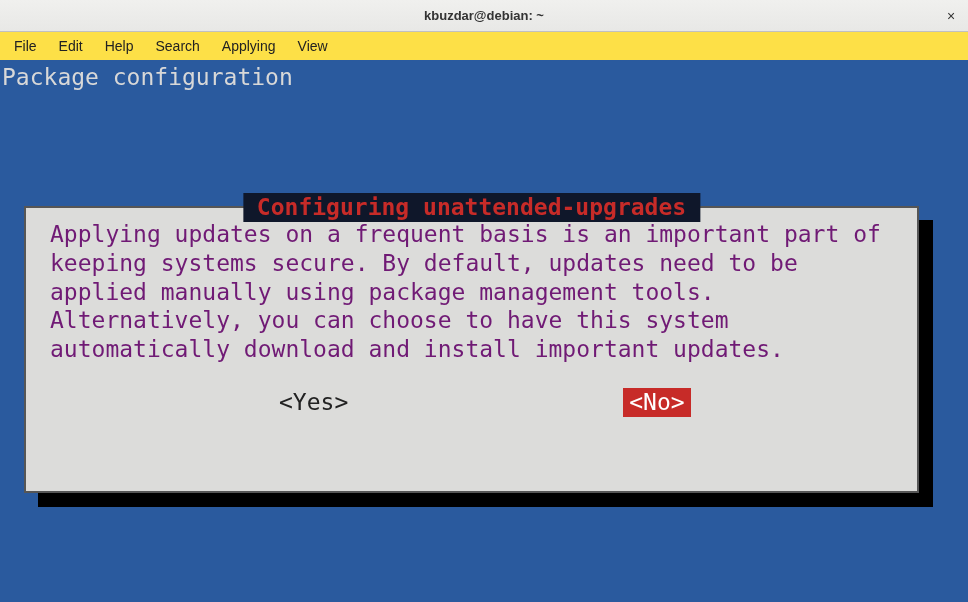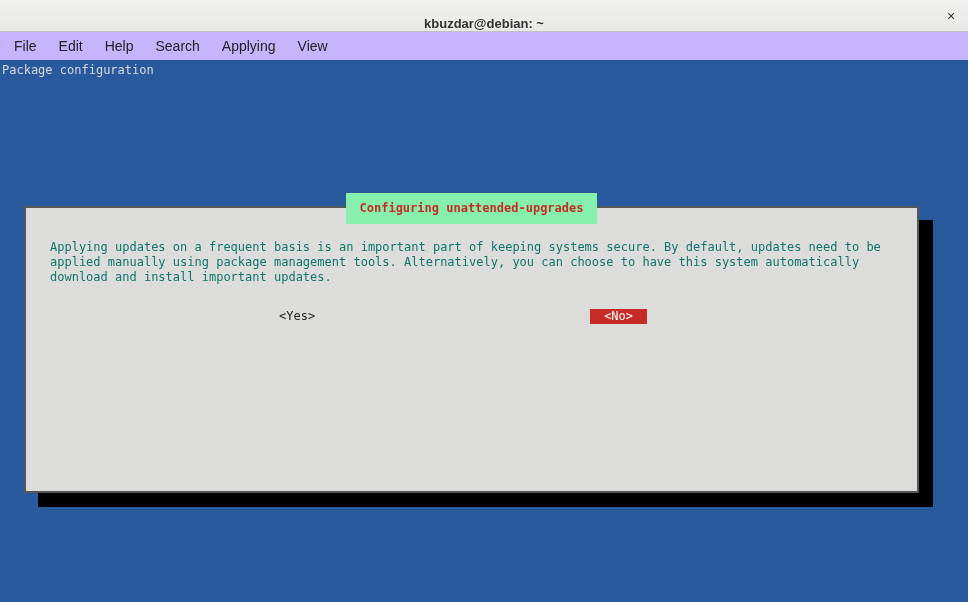--- a/index.html
+++ b/index.html
@@ -8,21 +8,21 @@
       height: 602px;
       font-family: sans-serif;
       background: #2a5a9e;
       overflow: hidden;
     }
     .titlebar {
       height: 32px;
       background: linear-gradient(to bottom, #f0f0ee 0%, #e8e8e6 100%);
       border-bottom: 1px solid #c0c0c0;
       display: flex;
-      align-items: flex-end;
+      align-items: center;
       justify-content: center;
       position: relative;
       font-size: 13px;
     }
     .titlebar-title {
       font-weight: bold;
       color: #333;
     }
     .titlebar-close {
       position: absolute;
@@ -33,37 +33,37 @@
       font-size: 14px;
       color: #333;
       width: 18px;
       height: 18px;
       display: flex;
       align-items: center;
       justify-content: center;
     }
     .menubar {
       height: 28px;
-      background: #c4b5fd;
+      background: #fde047;
       display: flex;
       align-items: center;
       padding: 0 4px;
       font-size: 14px;
       gap: 2px;
     }
     .menu-item {
       padding: 4px 10px;
       cursor: pointer;
       color: #222;
     }
     .terminal-area {
       background: #2a5a9e;
       height: calc(602px - 60px);
       font-family: "DejaVu Sans Mono", "Liberation Mono", monospace;
-      font-size: 12px;
+      font-size: 23px;
       color: #e8e8e8;
       position: relative;
       line-height: 1.25;
     }
     .package-title {
       color: #d8d8d8;
       padding: 3px 2px 0 2px;
     }
     .dialog-shadow {
       position: absolute;
@@ -81,47 +81,46 @@
       height: 287px;
       background: #dcdcda;
       border: 2px solid #565656;
       padding: 12px 24px 18px 24px;
     }
     .dialog-title {
       position: absolute;
       top: -15px;
       left: 50%;
       transform: translateX(-50%);
-      background: #86efac;
-      padding: 8px 14px;
+      background: #0f172a;
+      padding: 0 14px;
       color: #c72b28;
       font-weight: bold;
       white-space: nowrap;
     }
     .dialog-body {
-      color: #0f766e;
-      margin-top: 20px;
+      color: #701a75;
     }
     .dialog-body p {
       margin-bottom: 24px;
       white-space: pre-wrap;
     }
     .dialog-buttons {
       display: flex;
       margin-top: 17px;
       color: #222;
     }
     .btn-yes {
       margin-left: 229px;
     }
     .btn-no {
       margin-left: 275px;
       background: #c72b28;
       color: #fff;
-      padding: 0 14px;
+      padding: 0 6px;
     }
   </style>
 </head>
 <body>
 
 <div class="titlebar">
   <span class="titlebar-title">kbuzdar@debian: ~</span>
   <span class="titlebar-close">×</span>
 </div>
 

